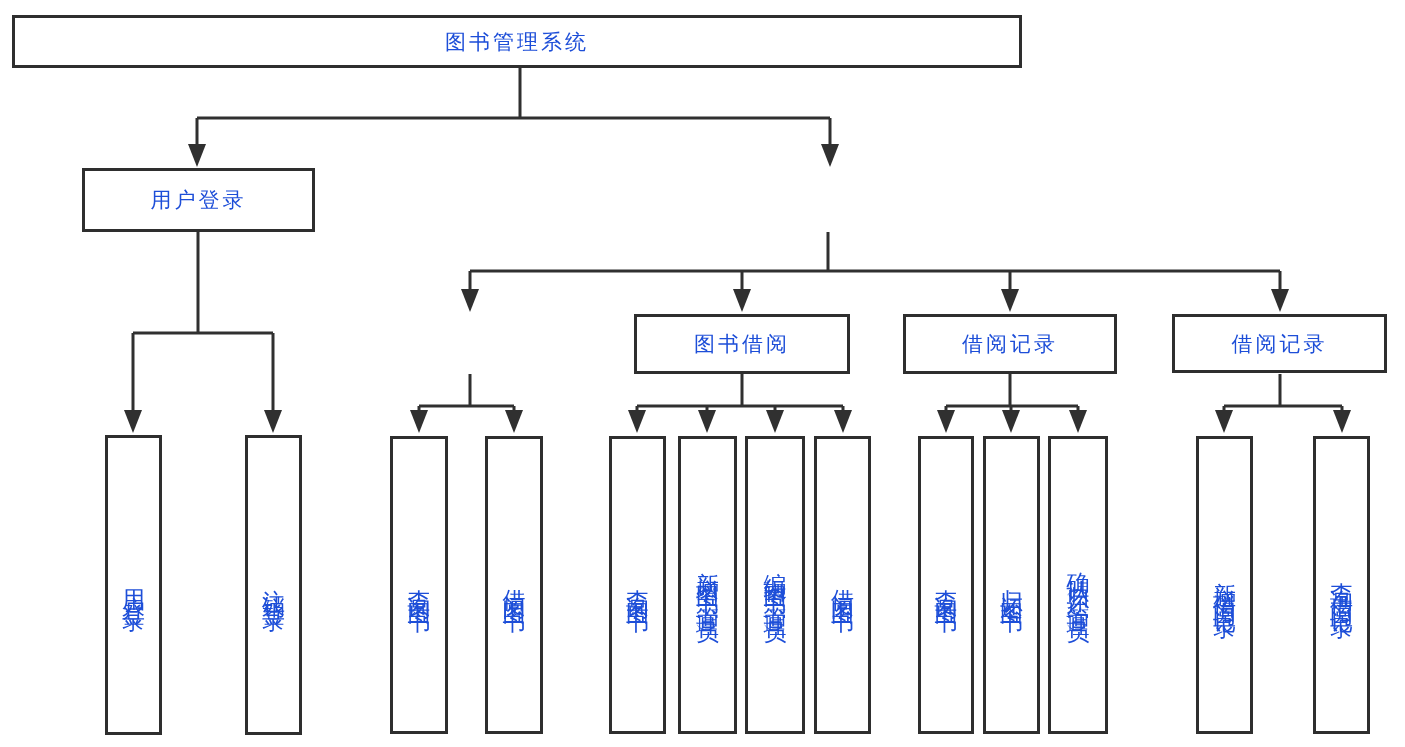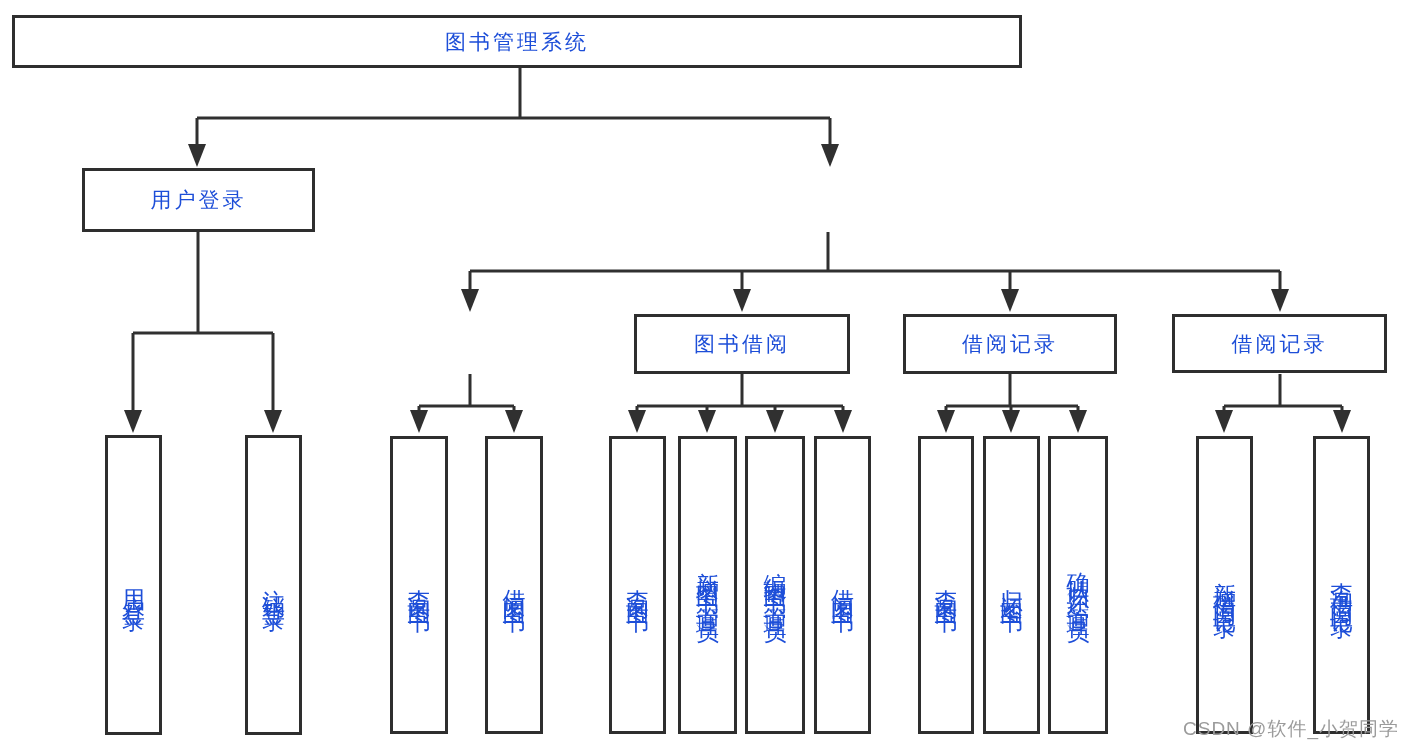--- a/index.html
+++ b/index.html
@@ -111,15 +111,14 @@
     <span>确认归还（管理员）</span>
     </div>
 
   <div class="node vnode" style="left:1196px;top:436px;width:57px;height:298px;">
     <span>新增借阅记录</span>
     </div>
   <div class="node vnode" style="left:1313px;top:436px;width:57px;height:298px;">
     <span>查询借阅记录</span>
     </div>
 
-  <div class="watermark">CSDN @软件_小贺同学</div>
 
 </div>
 
 </body></html>

